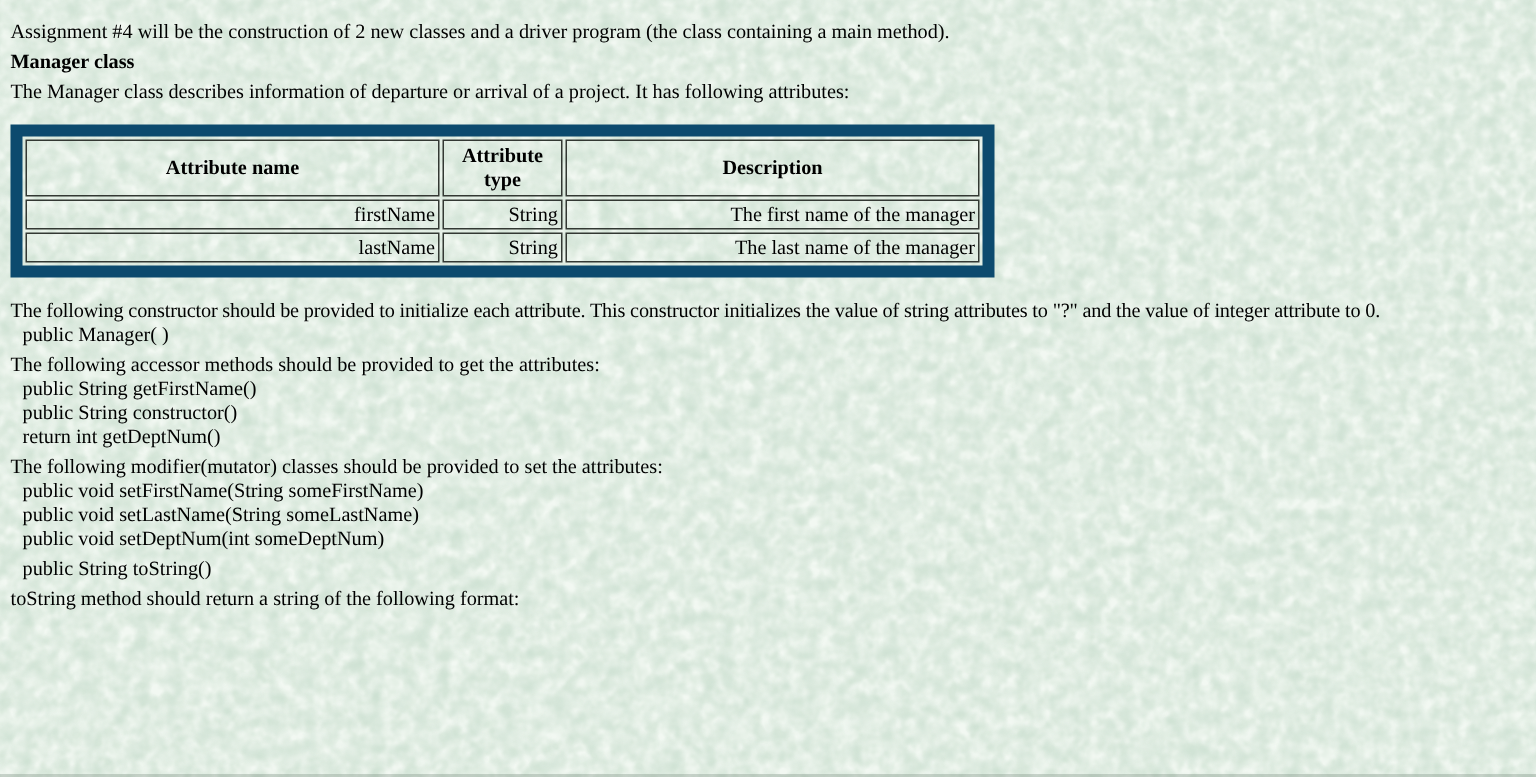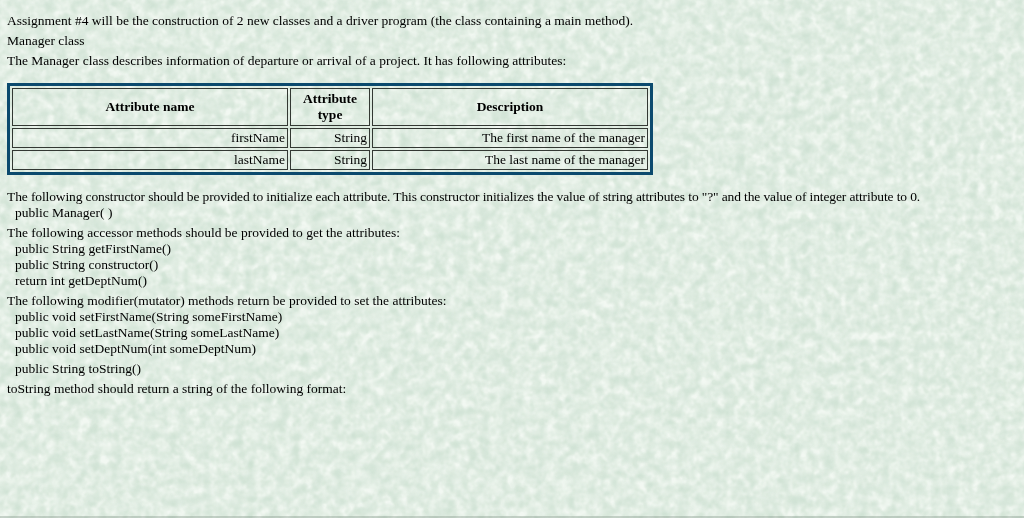--- a/index.html
+++ b/index.html
@@ -16,30 +16,30 @@
   }
   .bg-texture {
     position: fixed;
     left: 0; top: 0;
     width: 1024px; height: 518px;
     z-index: -1;
   }
   .page { position: relative; padding: 5px 7px 0 7px; }
   p { margin: 4px 0; }
   p.first { margin-top: 8px; }
-  .bold { font-weight: normal; }
+  .bold { font-weight: bold; }
   .tight { white-space: nowrap; letter-spacing: -0.12px; }
   .line { display: block; }
   .code-line { display: block; padding-left: 8px; }
   .code-para { padding-left: 8px; }
 
   table.attributes {
     border-collapse: separate;
     border-spacing: 2px;
-    border: 3px solid #0c4a6e;
+    border: 8px solid #0c4a6e;
     margin: 14px 0;
     background: transparent;
   }
   table.attributes th,
   table.attributes td {
     border: 1px solid #333833;
     background: transparent;
     font-size: 13.5px;
     line-height: 16px;
   }
@@ -124,21 +124,21 @@
   </p>
 
   <p>
     <span class="line">The following accessor methods should be provided to get the attributes:</span>
     <span class="code-line">public String getFirstName()</span>
     <span class="code-line">public String constructor()</span>
     <span class="code-line">return int getDeptNum()</span>
   </p>
 
   <p>
-    <span class="line">The following modifier(mutator) methods return be provided to set the attributes:</span>
+    <span class="line">The following modifier(mutator) classes should be provided to set the attributes:</span>
     <span class="code-line">public void setFirstName(String someFirstName)</span>
     <span class="code-line">public void setLastName(String someLastName)</span>
     <span class="code-line">public void setDeptNum(int someDeptNum)</span>
   </p>
 
 
   <p class="code-para">public String toString()</p>
 
   <p>toString method should return a string of the following format:</p>
 

